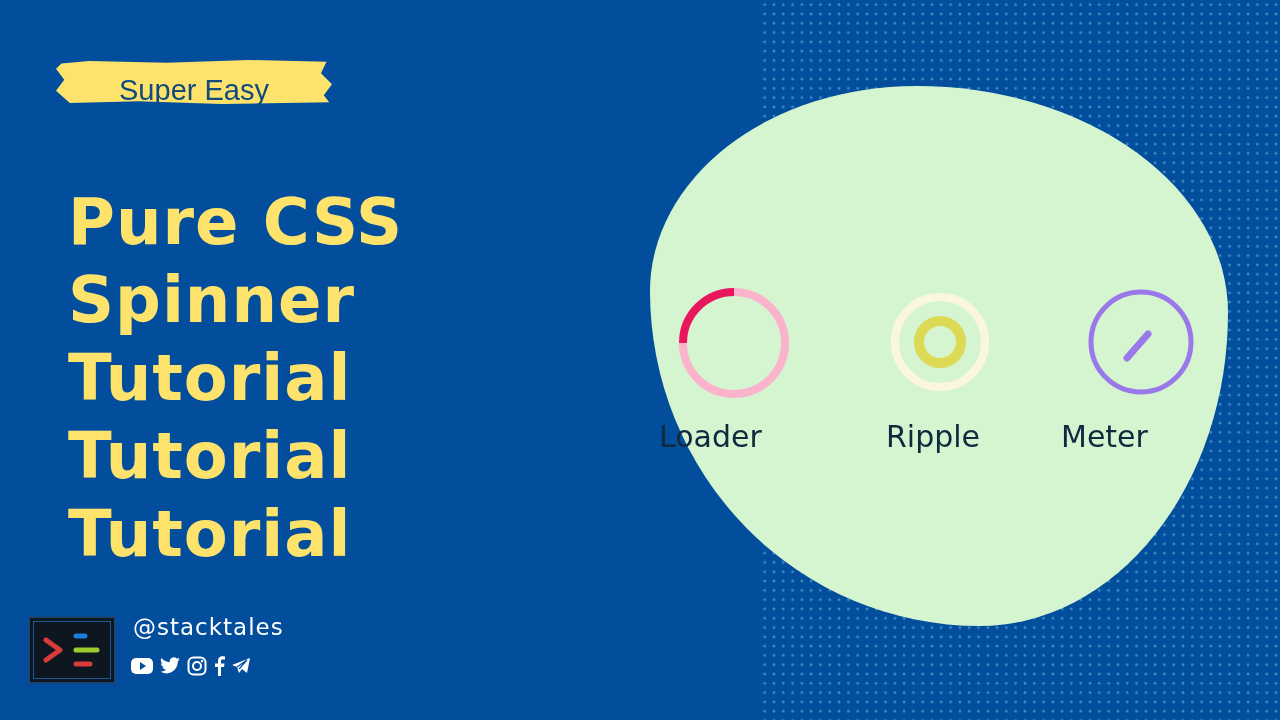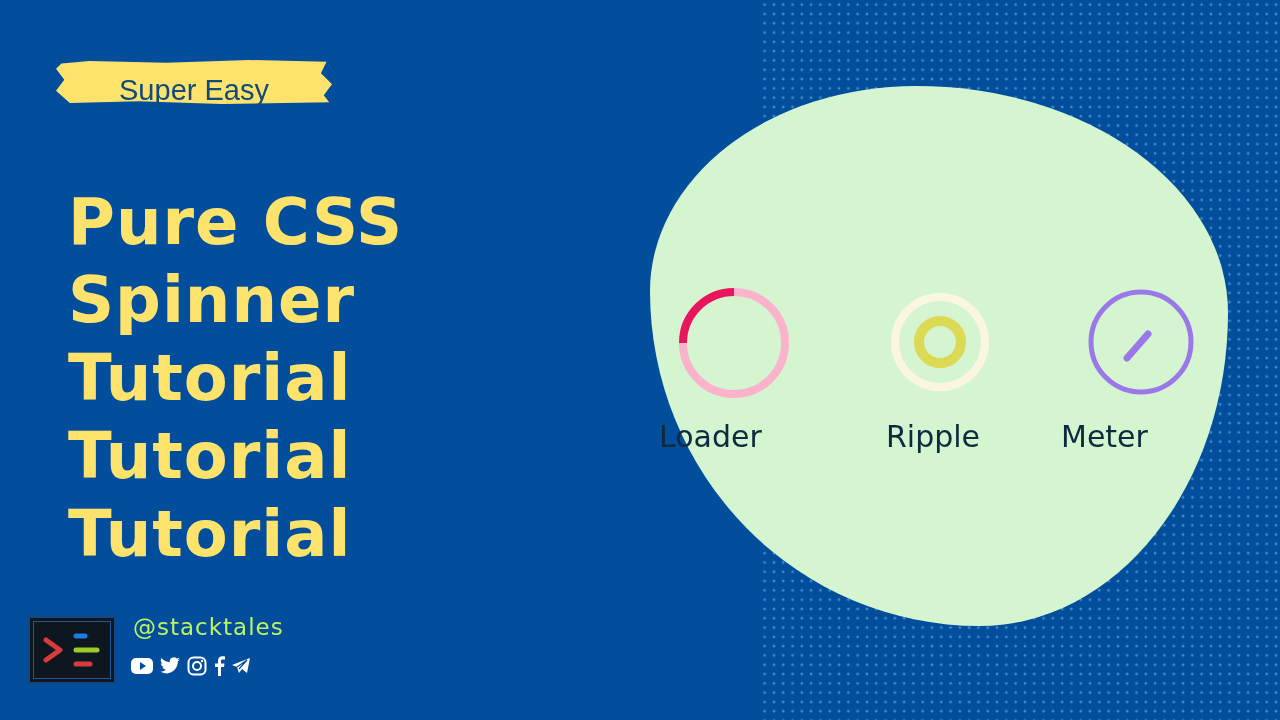--- a/index.html
+++ b/index.html
@@ -10,21 +10,21 @@
   .dots-mask{position:absolute;left:660px;top:0;width:200px;height:720px;}
   .badge{position:absolute;left:56px;top:60px;width:276px;height:44px;background:#fde36c;
     clip-path:polygon(2% 8%,12% 2%,40% 6%,70% 0%,98% 4%,96% 30%,100% 55%,97% 80%,99% 96%,60% 100%,30% 94%,5% 98%,0% 70%,3% 45%,0% 20%);}
   .badge-text{position:absolute;left:56px;top:68px;width:276px;height:44px;line-height:44px;text-align:center;
     color:#124a7c;font-family:"Liberation Sans",sans-serif;font-size:29px;}
   .title{position:absolute;left:68px;top:155px;color:#fde36c;font-family:"DejaVu Sans",sans-serif;font-weight:bold;
     font-size:64px;line-height:78px;letter-spacing:1px;margin-top:28px;}
   .title div{white-space:nowrap;}
   .logo{position:absolute;left:28px;top:616px;width:88px;height:68px;background:#0e1620;border:2px solid #16467a;box-sizing:border-box;}
   .logo .inner{position:absolute;left:3px;top:3px;right:3px;bottom:3px;border:1px solid #1f5896;}
-  .handle{position:absolute;left:133px;top:614px;color:#bef264;font-family:"DejaVu Sans",sans-serif;font-size:23px;letter-spacing:1px;}
+  .handle{position:absolute;left:133px;top:614px;color:#ffffff;font-family:"DejaVu Sans",sans-serif;font-size:23px;letter-spacing:1px;}
   .socials{position:absolute;left:131px;top:656px;display:flex;gap:6px;align-items:center;}
   .blob{position:absolute;left:650px;top:86px;width:578px;height:540px;background:#d5f5d1;
     border-radius:46% 54% 43% 57% / 38% 42% 58% 62%;}
   .spinner{position:absolute;}
   .label{position:absolute;color:#0f2a3e;font-family:"DejaVu Sans",sans-serif;font-size:30px;font-weight:normal;text-align:left;width:160px;}
 </style>
 </head>
 <body>
 
 <div class="dots"></div>

